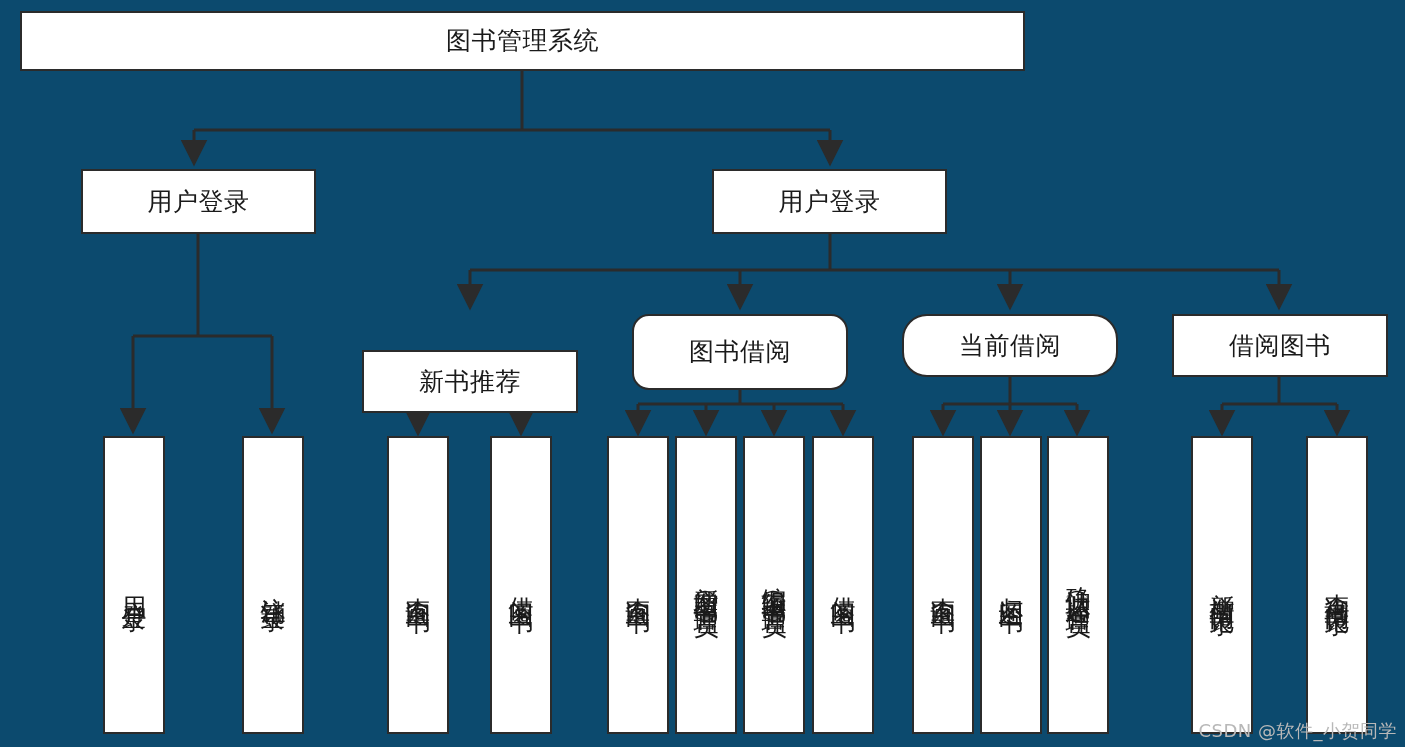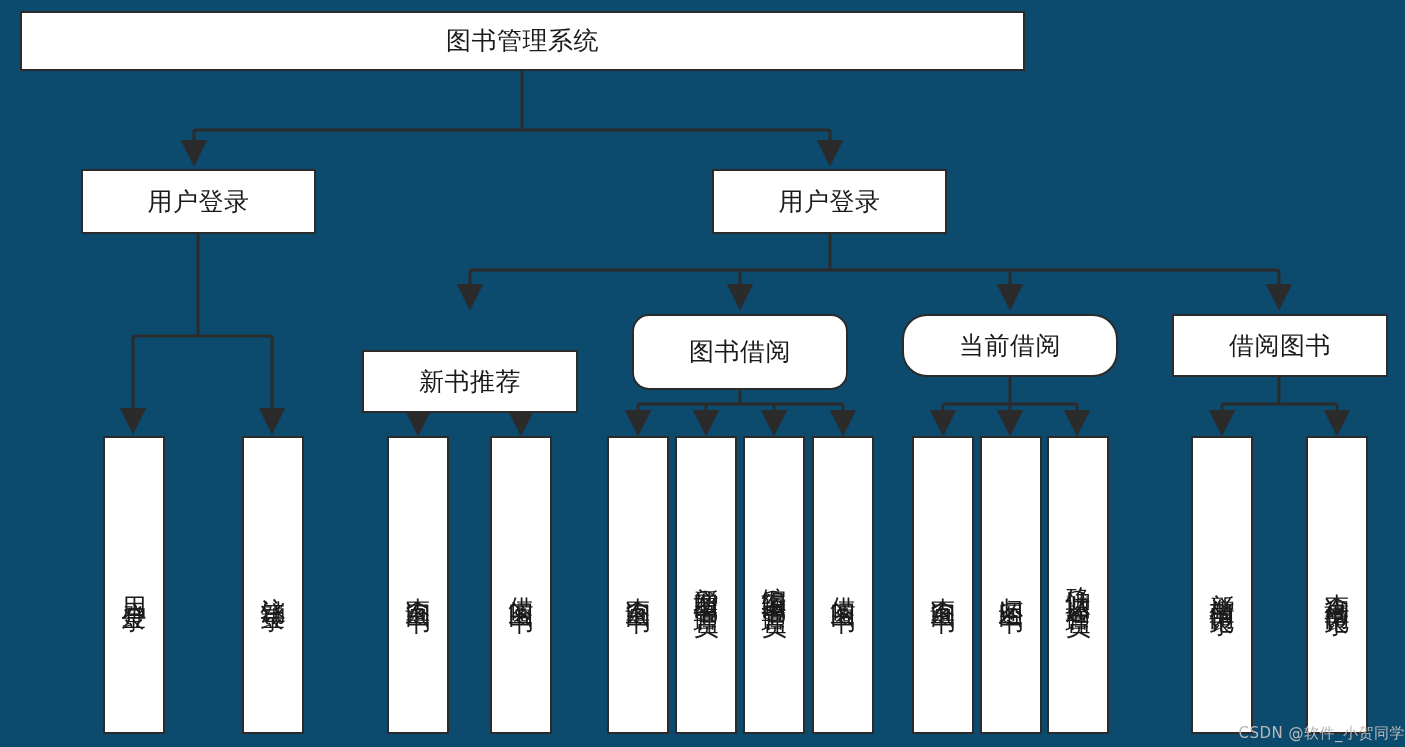--- a/index.html
+++ b/index.html
@@ -47,23 +47,23 @@
   .node.v .vtext {
     writing-mode: vertical-rl;
     text-orientation: upright;
     letter-spacing: 4px;
     line-height: 1;
     white-space: nowrap;
     text-align: center;
   }
   .watermark {
     position: absolute;
-    right: 0;
+    right: 8px;
     bottom: 4px;
-    font-size: 15px;
+    font-size: 18px;
     color: #b8b8b8;
     letter-spacing: 0.5px;
     white-space: nowrap;
   }
 </style>
 </head>
 <body>
 
 <div id="stage">
 

